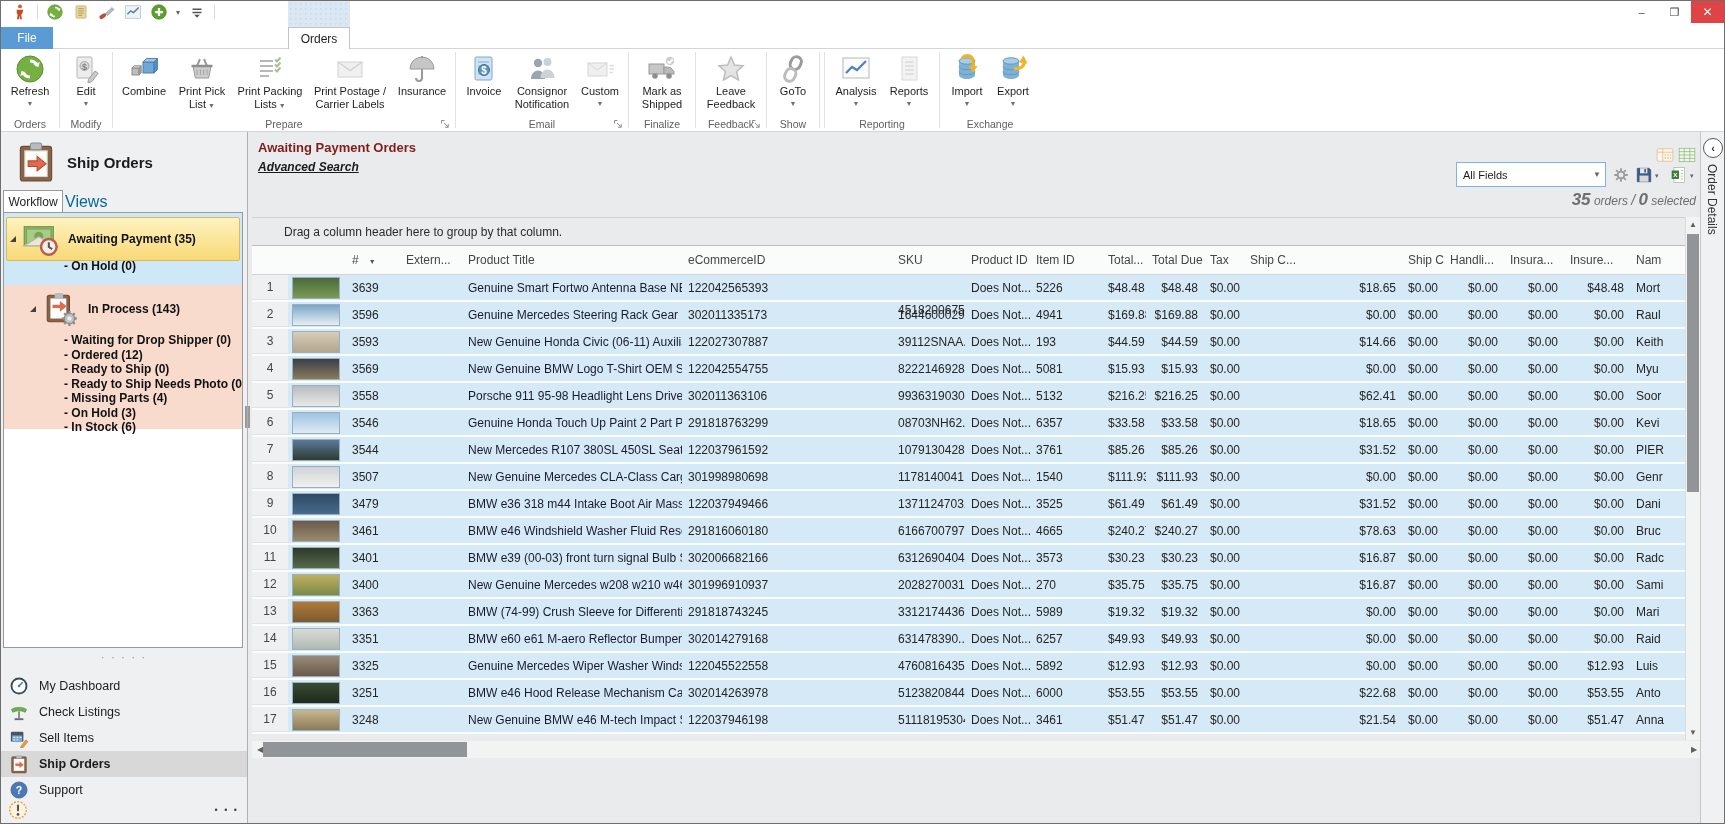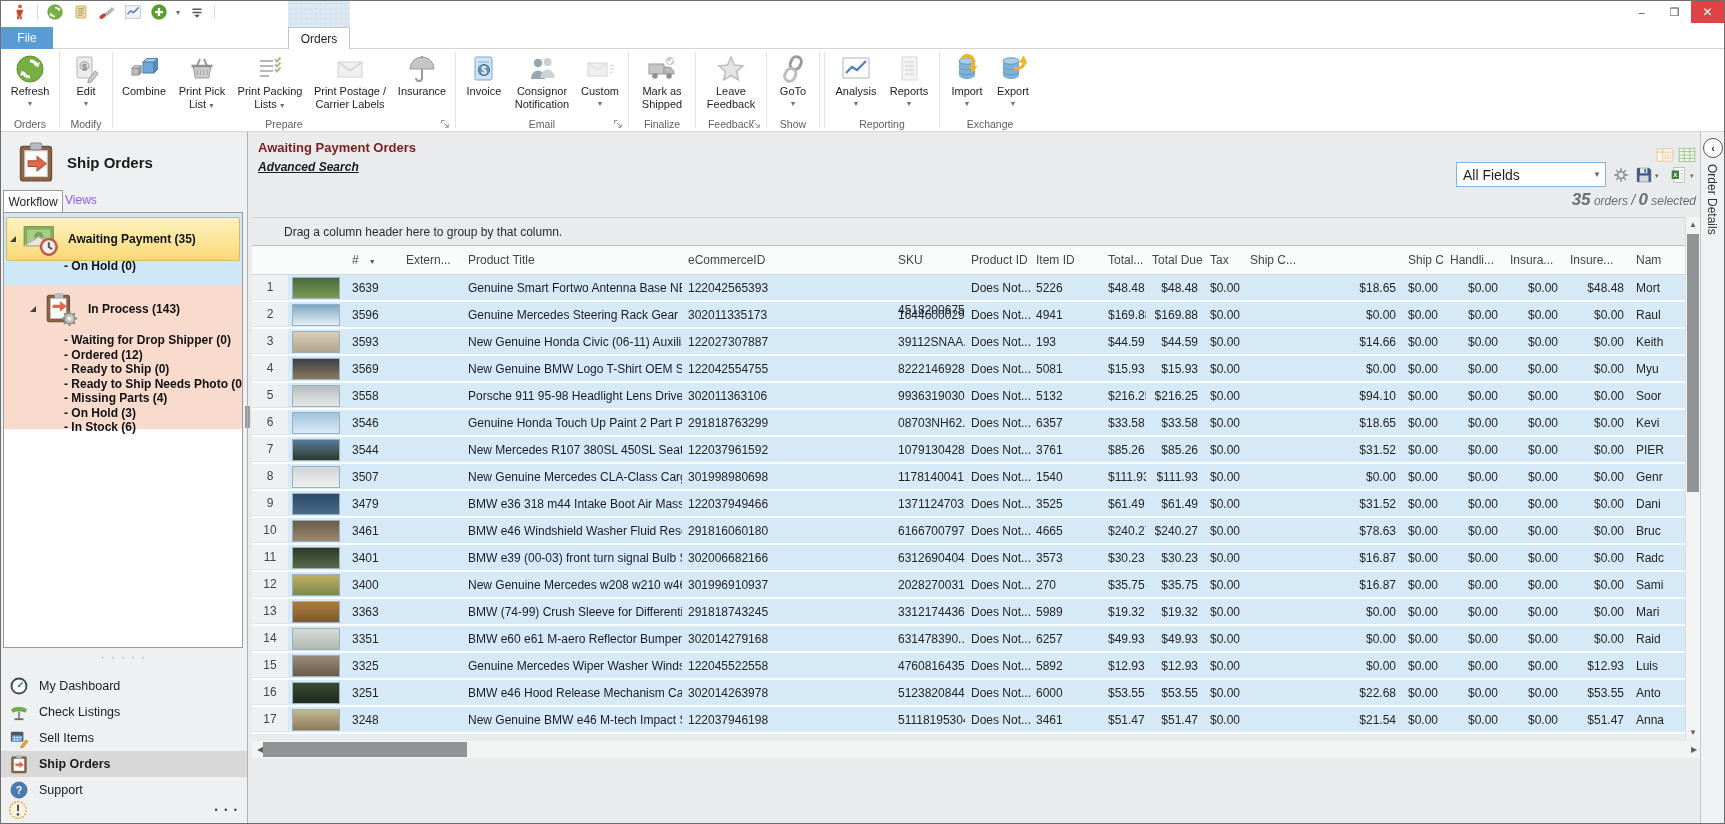--- a/index.html
+++ b/index.html
@@ -40,21 +40,21 @@
   
   .content{position:absolute;top:131px;left:0;right:0;bottom:0;background:#e9ebec;}
 
   
   .sidebar{position:absolute;left:0;top:0;width:247px;height:100%;background:#eef0f1;border-right:1px solid #b0b0b0;box-sizing:border-box;}
   .sb-header{position:absolute;left:16px;top:8px;display:flex;align-items:center;gap:12px;}
   .sb-header .icon{width:38px;height:44px;}
   .sb-title{font-size:15px;font-weight:bold;color:#1a1a1a;}
   .sb-tabs{position:absolute;left:0;top:58px;width:100%;height:22px;}
   .sb-tab-active{position:absolute;left:2px;top:0;width:60px;height:22px;background:#fff;border:1px solid #9a9a9a;border-bottom:none;box-sizing:border-box;display:flex;align-items:center;justify-content:center;font-size:12px;color:#1e1e1e;z-index:2;}
-  .sb-tab{position:absolute;left:64px;top:3px;font-size:12px;color:#8b5cf6;}
+  .sb-tab{position:absolute;left:64px;top:3px;font-size:16px;color:#0369a1;}
   .treebox{position:absolute;left:2px;top:80px;width:240px;height:436px;background:#fff;border:1px solid #9a9a9a;box-sizing:border-box;overflow:hidden;}
   .tree-section{position:relative;}
   .tree-parent{display:flex;align-items:center;position:relative;}
   .tri{width:0;height:0;border-bottom:6px solid #404040;border-left:6px solid transparent;margin:0 4px 0 6px;flex:none;}
   .tree-plabel{font-weight:bold;font-size:12px;color:#111;white-space:nowrap;}
   .tree-child{font-weight:bold;font-size:12px;color:#111;padding-left:60px;white-space:nowrap;}
   .sel-row{position:absolute;left:2px;right:2px;top:4px;height:42px;background:linear-gradient(#fdf2c0,#f9d976);border:1px solid #dcb85e;border-radius:2px;}
   .splitter-dots{position:absolute;left:0;top:520px;width:100%;text-align:center;color:#8a8a8a;font-size:10px;letter-spacing:2px;}
   .sb-nav{position:absolute;left:0;top:541px;width:100%;}
   .nav-item{height:26px;display:flex;align-items:center;gap:10px;padding-left:8px;font-size:12.5px;color:#1c1c1c;}
@@ -63,21 +63,21 @@
   .sb-bottom-icon{position:absolute;left:6px;bottom:2px;width:22px;height:22px;}
   .sb-bottom-dots{position:absolute;right:8px;bottom:8px;color:#444;font-size:9px;letter-spacing:2px;}
   .panel-grip{position:absolute;left:244px;top:274px;width:5px;height:22px;display:flex;gap:1px;}
   .panel-grip i{width:2px;height:100%;background:#9a9a9a;}
 
   
   .main{position:absolute;left:251px;top:0;right:24px;height:100%;background:#e9ebec;}
   .mh-title{position:absolute;left:6px;top:8px;font-size:13px;font-weight:bold;color:#7f1d1d;}
   .mh-search{position:absolute;left:6px;top:28px;font-size:12px;font-style:italic;font-weight:600;color:#1a1a1a;text-decoration:underline;cursor:pointer;}
   .combo{position:absolute;left:1204px;top:30px;width:150px;height:25px;background:#fff;border:1px solid #7eb4ea;box-sizing:border-box;display:flex;align-items:center;}
-  .combo-text{flex:1;padding-left:6px;font-size:14px;color:#1e1e1e;}
+  .combo-text{flex:1;padding-left:6px;font-size:11px;color:#1e1e1e;}
   .combo-dd{width:16px;text-align:center;font-size:8px;color:#666;}
   .hdr-icon{position:absolute;width:18px;height:18px;}
   .hdr-dd{position:absolute;font-size:7px;color:#666;}
   .counts{position:absolute;top:58px;right:4px;color:#6e6e6e;font-style:italic;white-space:nowrap;}
   .counts .big{font-size:17px;font-weight:bold;}
   .counts .small{font-size:12px;}
   .counts .slash{font-size:14px;}
   .grouphint{position:absolute;left:0;top:85px;width:100%;height:29px;border-top:1px solid #d2d2d2;border-bottom:1px solid #bcbcbc;box-sizing:border-box;display:flex;align-items:center;padding-left:32px;color:#2b2b2b;font-size:12px;}
   .thead{position:absolute;left:0;top:114px;width:100%;height:29px;background:#fafbfb;border-bottom:1px solid #d5d5d5;box-sizing:border-box;display:flex;align-items:center;}
   .th{font-size:12px;color:#454545;padding:0 6px;box-sizing:border-box;white-space:nowrap;overflow:hidden;flex:none;}
@@ -764,21 +764,21 @@
             <span class="td" style="width: 54px;">3558</span>
             <span class="td" style="width: 62px;"></span>
             <span class="td title" style="width: 220px;">Porsche 911 95-98 Headlight Lens Driver Left Side...</span>
             <span class="td" style="width: 210px;">302011363106</span>
             <span class="td" style="width: 73px;">99363190300</span>
             <span class="td" style="width: 65px;">Does Not...</span>
             <span class="td" style="width: 72px;">5132</span>
             <span class="td num-r" style="width: 44px;">$216.25</span>
             <span class="td num-r" style="width: 58px;">$216.25</span>
             <span class="td num-r" style="width: 40px;">$0.00</span>
-            <span class="td num-r" style="width: 158px;">$94.10</span>
+            <span class="td num-r" style="width: 158px;">$62.41</span>
             <span class="td num-r" style="width: 42px;">$0.00</span>
             <span class="td num-r" style="width: 60px;">$0.00</span>
             <span class="td num-r" style="width: 60px;">$0.00</span>
             <span class="td num-r" style="width: 66px;">$0.00</span>
             <span class="td" style="width: 47px;">Soor</span>
           </div>
           <div class="trow">
             <span class="td rownum" style="width: 36px;">6</span>
             <span class="td" style="width: 58px; padding: 0px;">
               <div class="thumb" style="background: linear-gradient(rgb(159, 196, 224), rgb(220, 234, 245));"></div>

